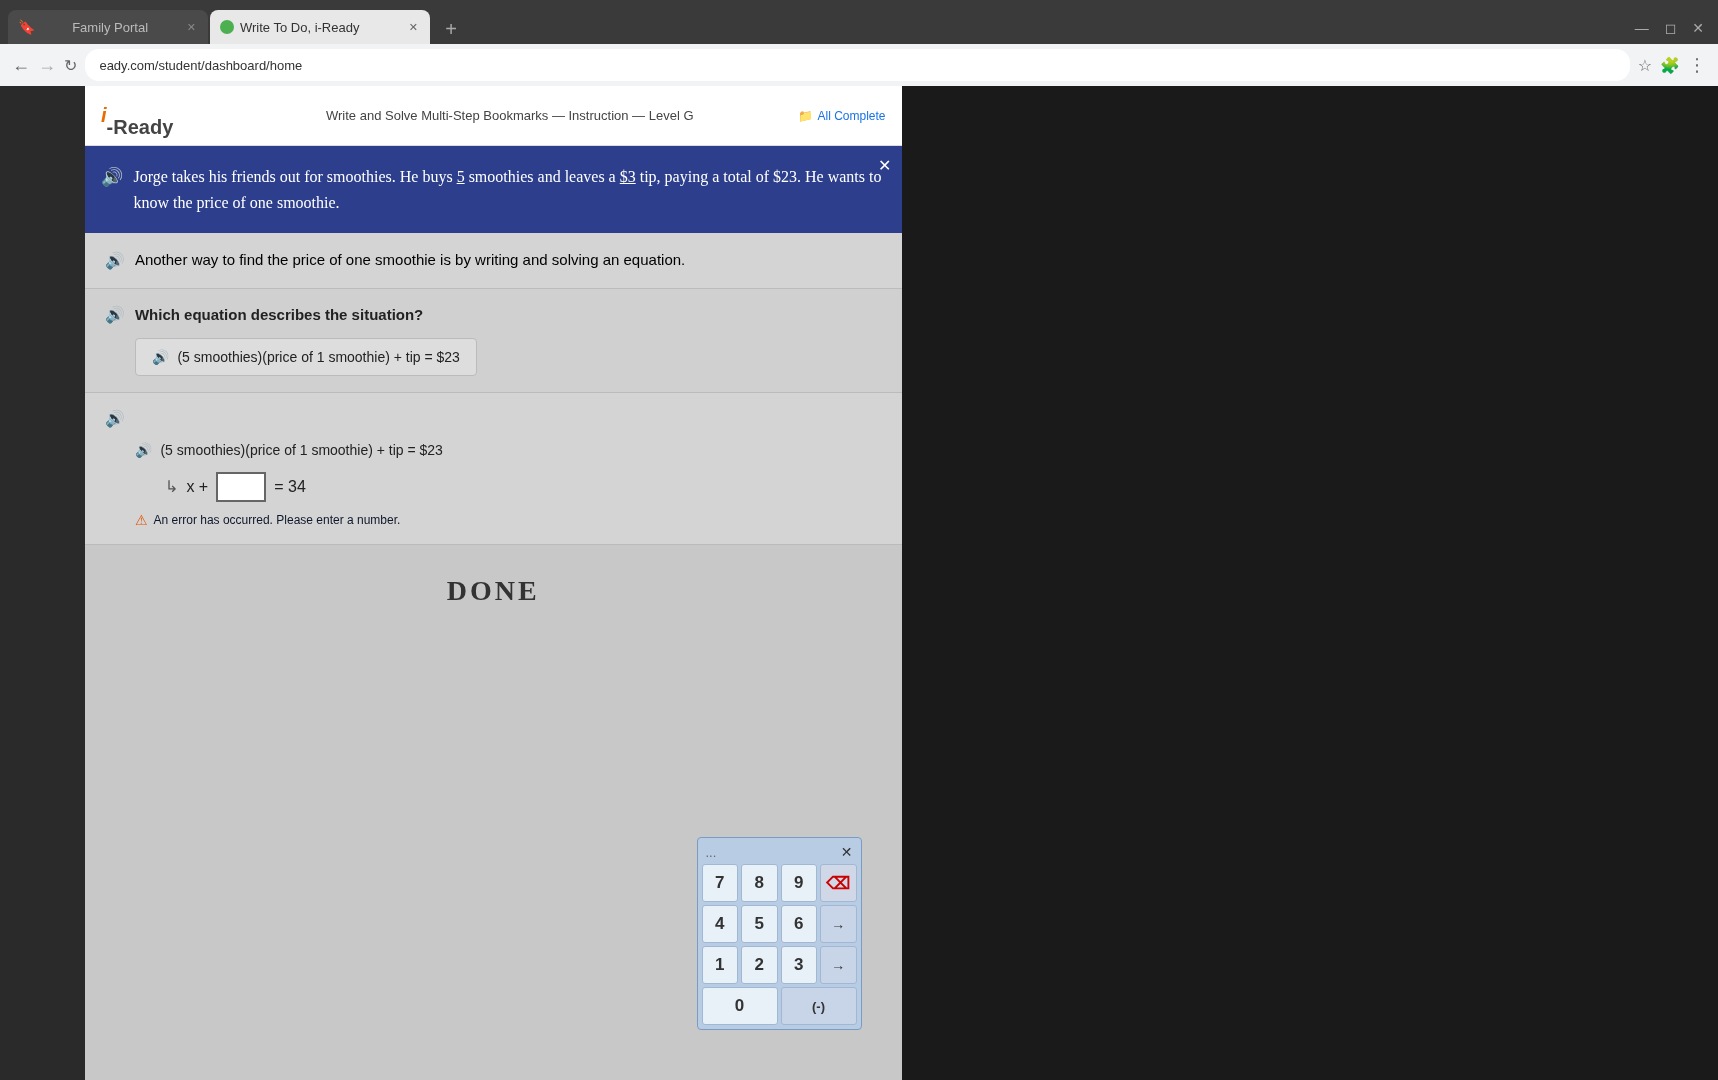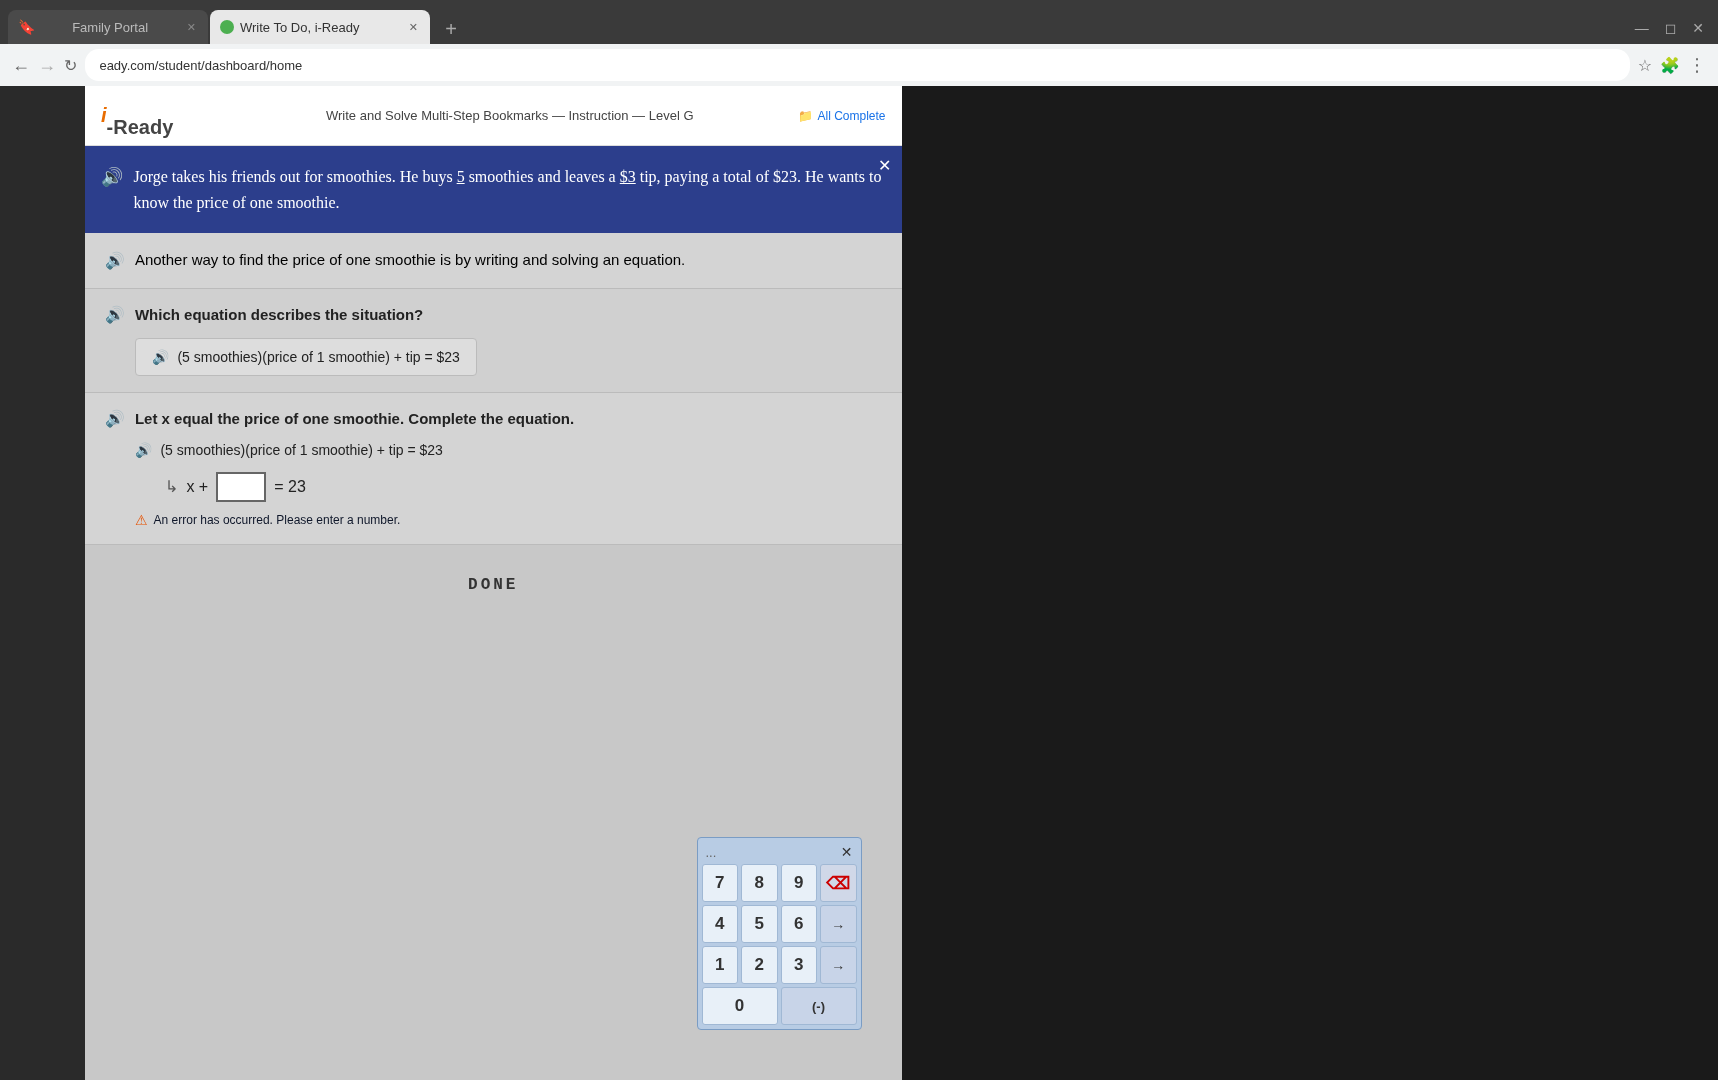--- a/index.html
+++ b/index.html
@@ -97,43 +97,42 @@
           </div>
           <div style="display:flex;align-items:center;gap:8px;margin-left:30px;background:#ddd;border:1px solid #bbb;border-radius:4px;padding:10px 16px;width:fit-content;">
             <span style="font-size:14px;cursor:pointer;">🔊</span>
             <span style="font-size:14px;color:#222;">(5 smoothies)(price of 1 smoothie) + tip = $23</span>
           </div>
         </div>
 
         <div style="background:#d4d4d4;padding:16px 20px;border-bottom:1px solid #bbb;">
           <div style="display:flex;align-items:center;gap:10px;margin-bottom:14px;">
             <span style="font-size:16px;cursor:pointer;">🔊</span>
-            <strong style="font-size:15px;color:#222;">Let x equal the price of one smoothie. Complete the equation.</strong>
           </div>
 
           <div style="display:flex;align-items:center;gap:8px;margin-left:30px;margin-bottom:14px;">
             <span style="font-size:14px;cursor:pointer;">🔊</span>
             <span style="font-size:14px;color:#222;">(5 smoothies)(price of 1 smoothie) + tip = $23</span>
           </div>
 
           <div style="display:flex;align-items:center;gap:8px;margin-left:60px;margin-bottom:10px;font-size:16px;color:#222;">
             <span style="font-size:16px;color:#555;">↳</span>
             <span style="font-size:16px;">x +</span>
             <input type="text" style="width: 50px; height: 30px; border: 2px solid rgb(102, 102, 102); background: rgb(255, 255, 255); text-align: center; font-size: 15px; outline: none;" value="">
-            <span style="font-size:16px;">= 23</span>
+            <span style="font-size:16px;">= 34</span>
           </div>
 
           <div style="display:flex;align-items:center;gap:6px;margin-left:30px;">
             <span style="color:#e65100;font-size:14px;">⚠</span>
             <span style="font-size:12px;color:#0f172a;">An error has occurred. Please enter a number.</span>
           </div>
         </div>
 
         <div style="text-align:center;padding:30px 20px;position:relative;">
-          <button style="background:transparent;border:none;font-size:16px;font-weight:bold;color:#333;letter-spacing:3px;cursor:pointer;font-family:Liberation Mono, monospace;">
+          <button style="background:transparent;border:none;font-size:28px;font-weight:bold;color:#333;letter-spacing:3px;cursor:pointer;font-family:Liberation Serif, serif;">
             <span>DONE</span>
           </button>
         </div>
 
         <div style="position:absolute;bottom:50px;right:40px;background:#b8cce4;border:1px solid #7a9cc4;border-radius:4px;width:165px;padding:4px;">
           <div style="display:flex;justify-content:space-between;align-items:center;padding:2px 4px 4px 4px;">
             <span style="color:#666;font-size:13px;">...</span>
             <span style="font-size:14px;cursor:pointer;color:#333;">✕</span>
           </div>
           <div style="display:grid;grid-template-columns:repeat(4,1fr);gap:3px;">

